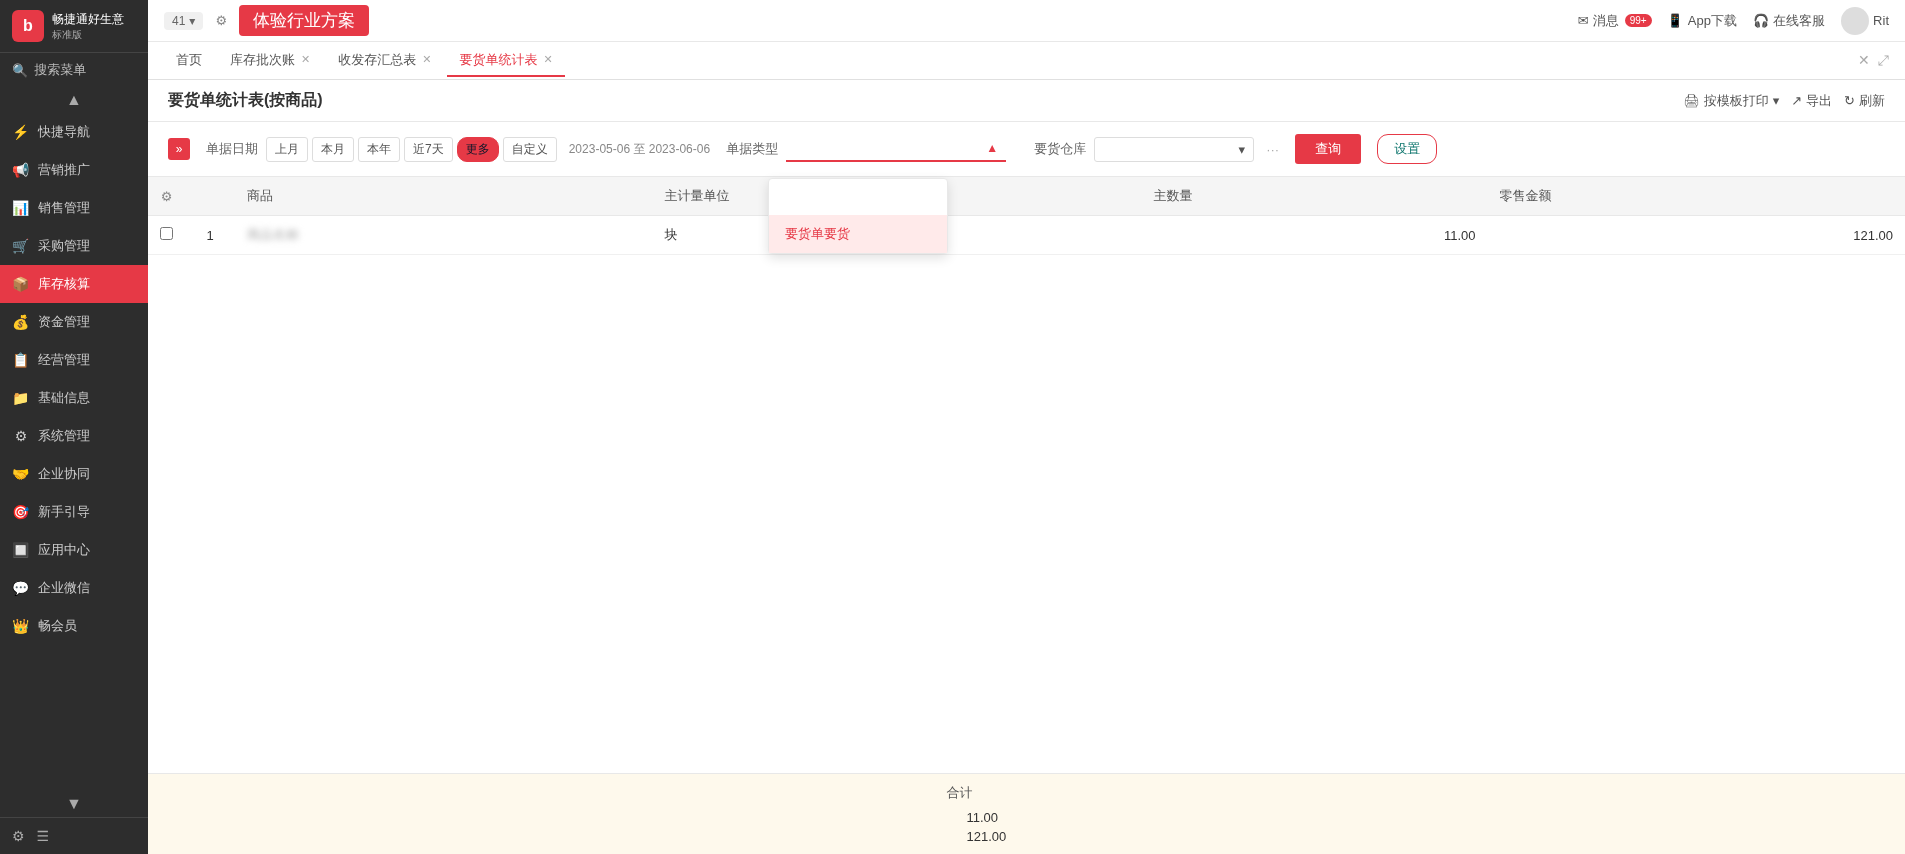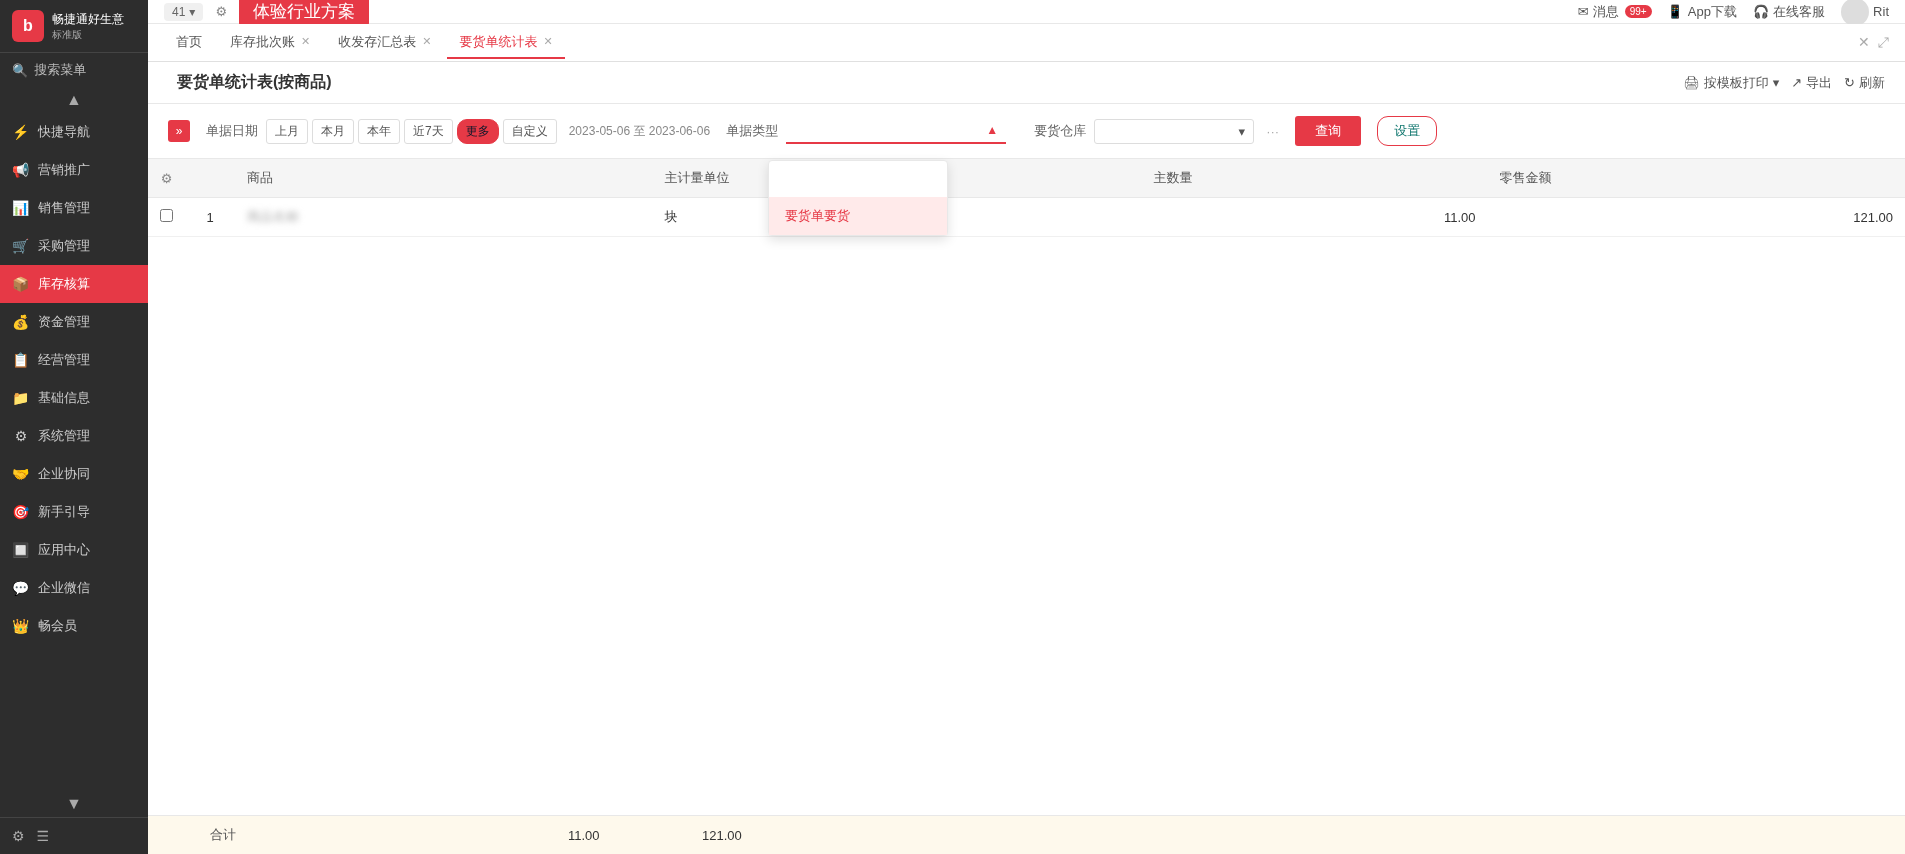--- a/index.html
+++ b/index.html
@@ -62,21 +62,21 @@
     }
 
     
     .main { flex: 1; display: flex; flex-direction: column; overflow: hidden; }
 
     
     .top-header {
       background: #fff;
       display: flex; align-items: center;
       padding: 0 16px;
-      height: 24px;
+      height: 42px;
       border-bottom: 1px solid #e8e8e8;
       gap: 12px;
       flex-shrink: 0;
     }
     .header-nav-num {
       background: #f0f0f0; border-radius: 4px;
       padding: 2px 8px; font-size: 12px; color: #666;
       display: flex; align-items: center; gap: 4px;
     }
     .header-solution-btn {
@@ -118,21 +118,21 @@
     .tab-maximize { margin-left: auto; color: #aaa; cursor: pointer; font-size: 14px; display: flex; gap: 8px; }
 
     
     .page-header {
       background: #fff;
       padding: 10px 20px;
       display: flex; align-items: center; justify-content: space-between;
       border-bottom: 1px solid #e8e8e8;
       flex-shrink: 0;
     }
-    .page-title { font-size: 16px; font-weight: 600; color: #333; margin-left: 9px; }
+    .page-title { font-size: 16px; font-weight: 600; color: #333; }
     .page-actions { display: flex; align-items: center; gap: 12px; }
     .action-btn { display: flex; align-items: center; gap: 4px; color: #555; font-size: 13px; cursor: pointer; }
 
     
     .filter-bar {
       background: #fff;
       padding: 12px 20px;
       display: flex; align-items: center; gap: 16px;
       border-bottom: 1px solid #e8e8e8;
       flex-shrink: 0;
@@ -242,22 +242,23 @@
 
     .settings-icon { color: #888; cursor: pointer; }
 
     
     .table-footer {
       background: #fef9ec;
       display: flex; align-items: center;
       padding: 10px 12px;
       border-top: 1px solid #e8e8e8;
       font-size: 13px;
-      gap: 14px;
+      gap: 4px;
       flex-shrink: 0;
+      flex-direction: column;
     }
     .footer-label { padding-left: 50px; color: #555; min-width: 260px; }
     .footer-unit { min-width: 120px; }
     .footer-qty { min-width: 120px; color: #333; font-weight: 500; }
     .footer-amount { min-width: 120px; color: #333; font-weight: 500; }
 
     
     .blurred {
       filter: blur(3px);
       user-select: none;

